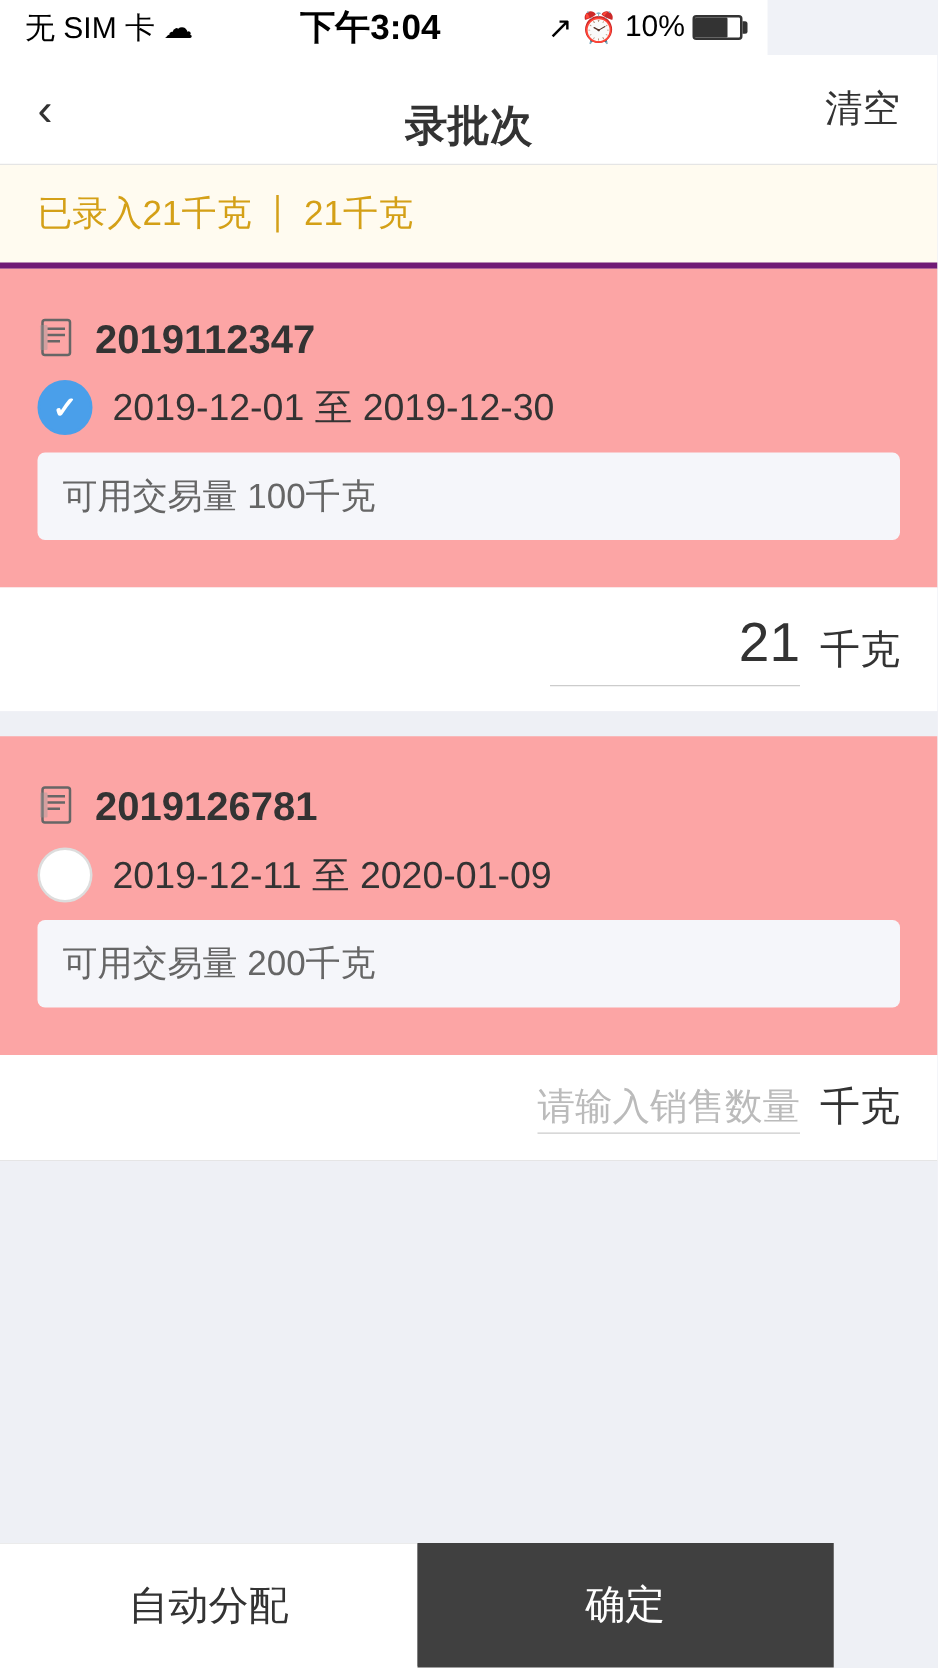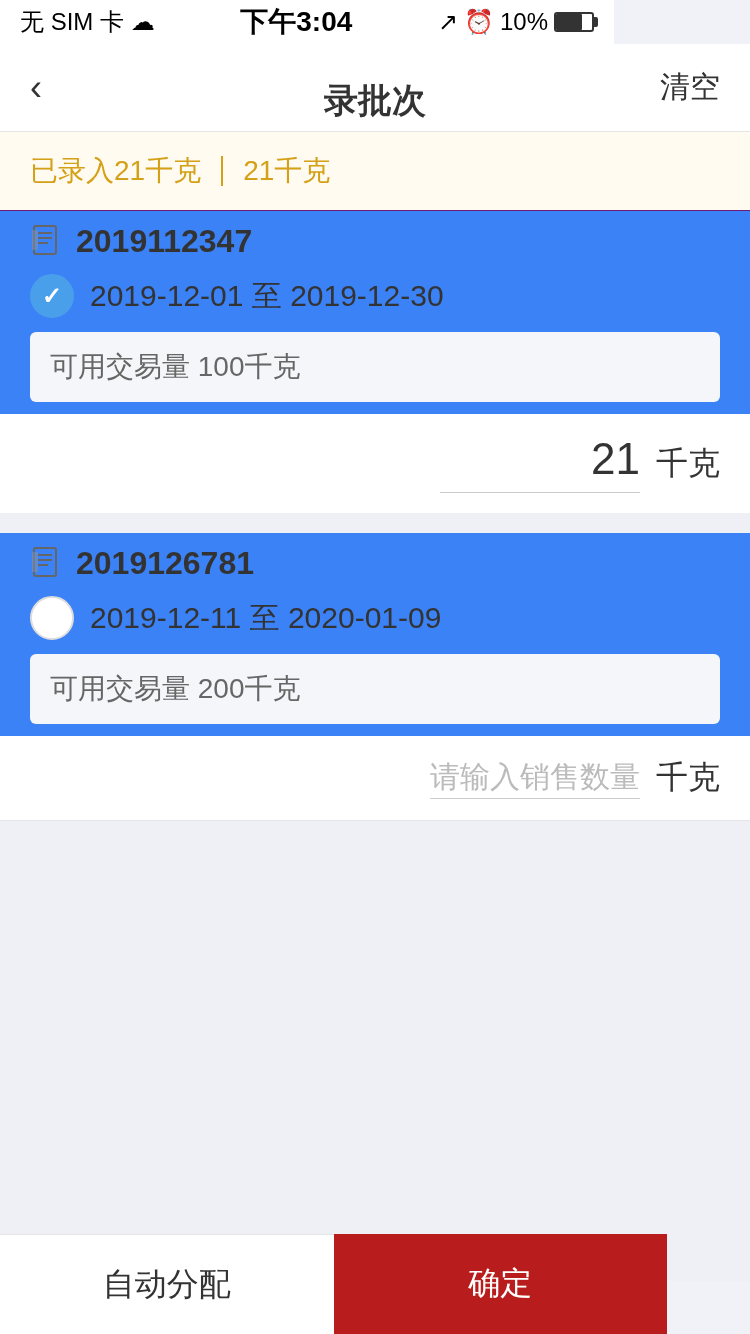--- a/index.html
+++ b/index.html
@@ -96,41 +96,41 @@
     }
 
     
     .info-banner {
       width: 750px;
       background: #fffbf0;
       padding: 20px 30px;
       display: flex;
       align-items: center;
       gap: 20px;
-      border-bottom: 1px solid #701a75;
+      border-bottom: 5px solid #701a75;
     }
     .info-banner-text {
       font-size: 28px;
       color: #d4a017;
     }
     .info-divider {
       width: 2px;
       height: 30px;
       background: #d4a017;
     }
 
     
     .content {
       width: 750px;
     }
 
     
     .batch-item {
-      background: #3b82f6;
-      padding: 12px 30px;
+      background: #fca5a5;
+      padding: 38px 30px;
       margin-bottom: 0;
     }
 
     .batch-header {
       display: flex;
       align-items: center;
       gap: 10px;
       margin-bottom: 14px;
     }
     .batch-doc-icon {
@@ -243,21 +243,21 @@
       align-items: center;
       justify-content: center;
       font-size: 32px;
       color: #333;
       border: none;
       border-top: 1px solid #e5e5e5;
       cursor: pointer;
     }
     .btn-confirm {
       flex: 1;
-      background: #b91c1c;
+      background: #404040;
       display: flex;
       align-items: center;
       justify-content: center;
       font-size: 32px;
       color: #fff;
       border: none;
       cursor: pointer;
     }
 
     .gray-area {

